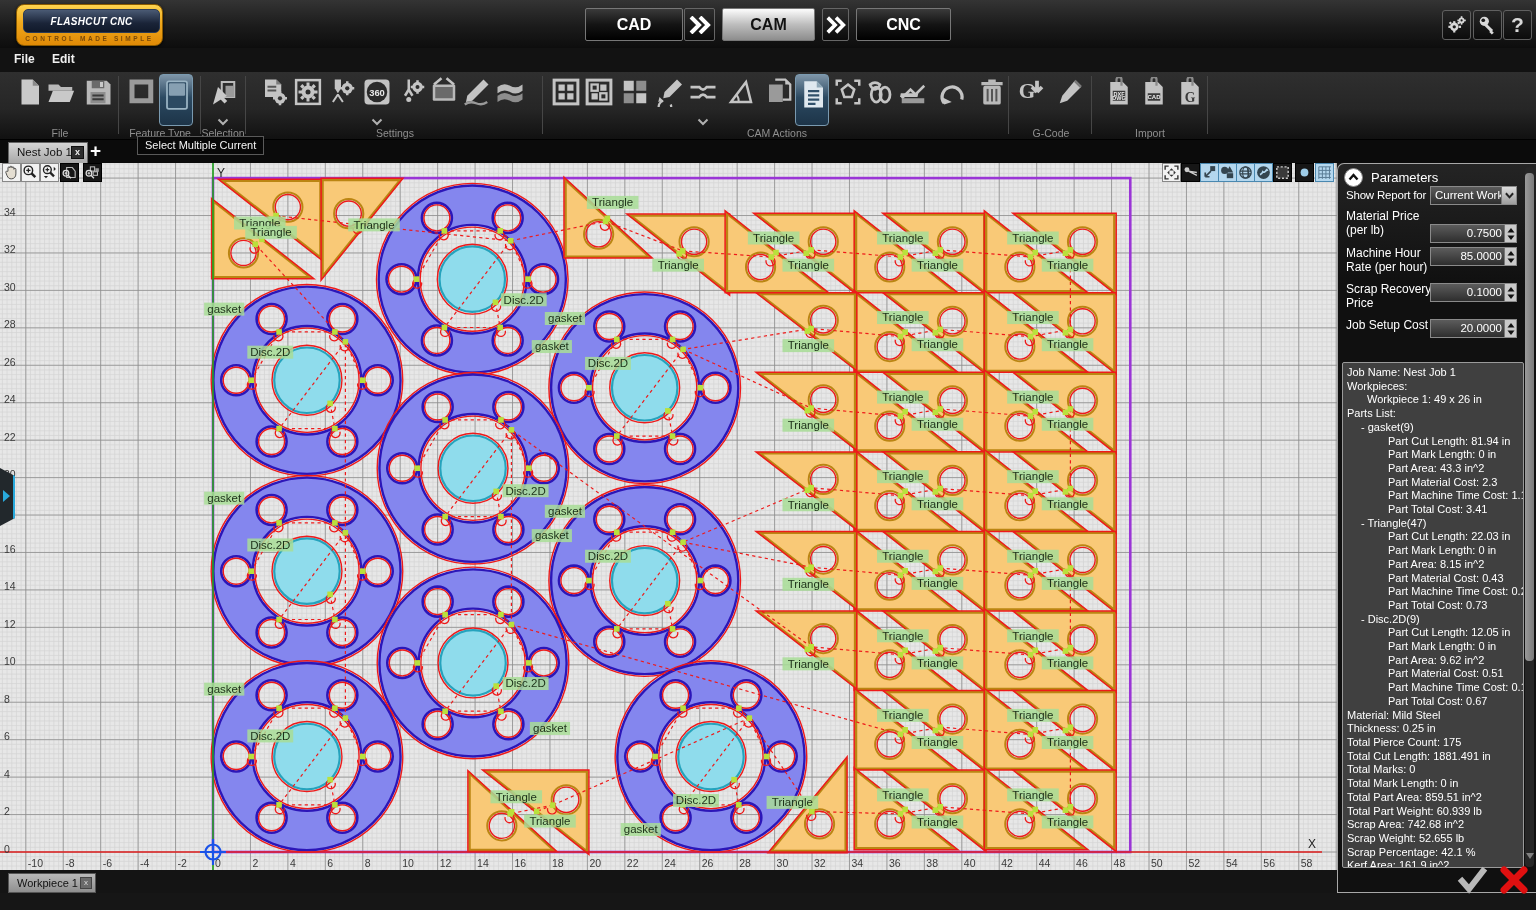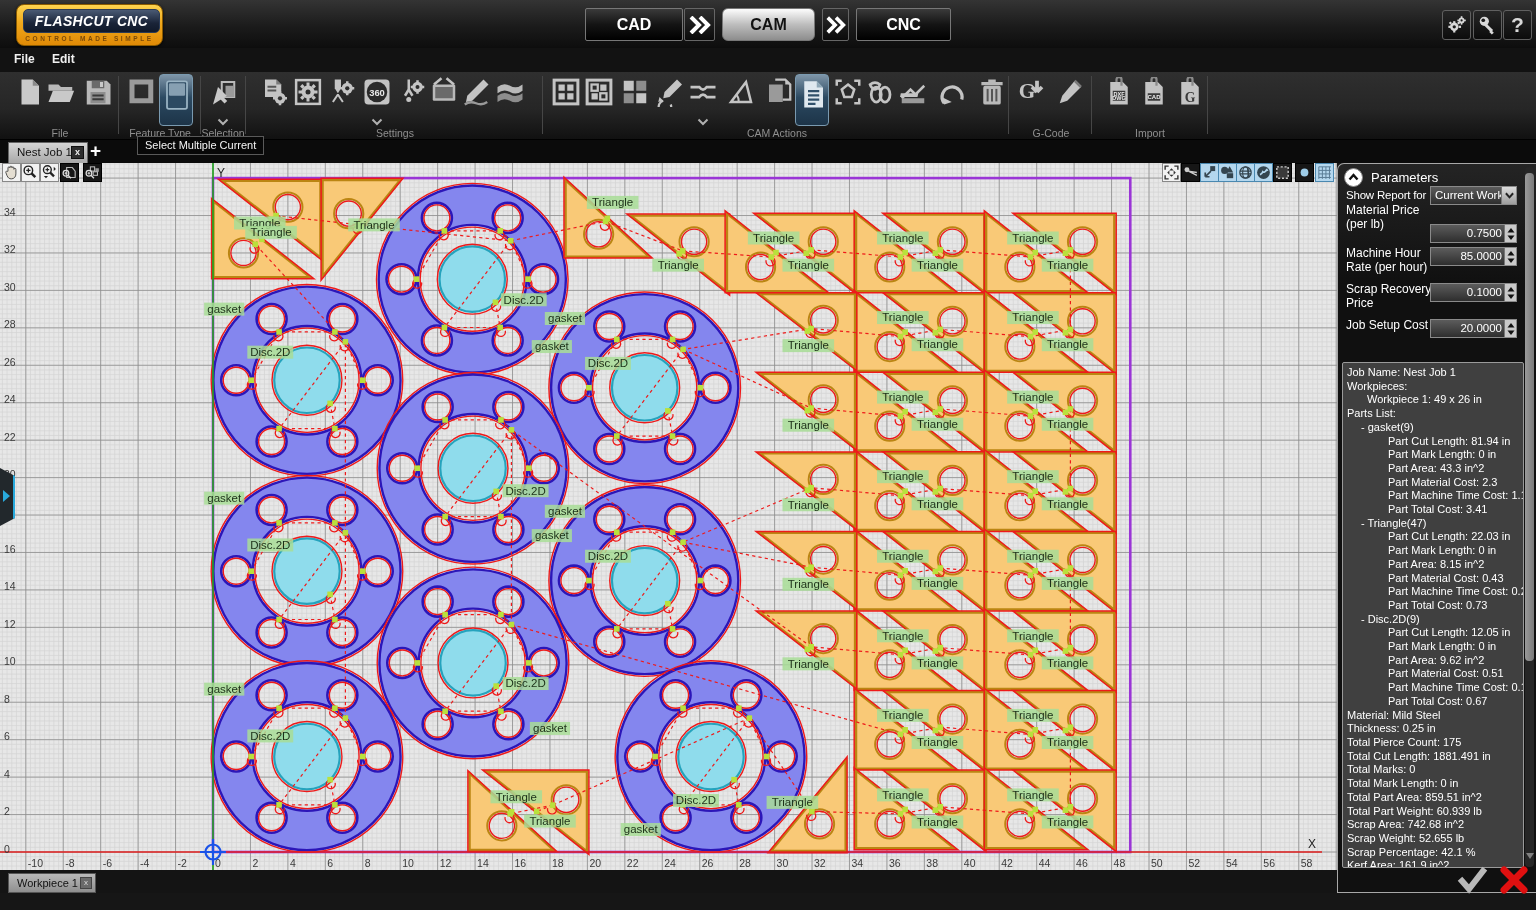--- a/index.html
+++ b/index.html
@@ -7,26 +7,26 @@
   #app { position:relative; width:1536px; height:910px; background:#161616; }
 
   
   #titlebar { position:absolute; left:0; top:0; width:1536px; height:48px;
     background:linear-gradient(#343434,#1b1b1b 55%,#0d0d0d); }
   #logo { position:absolute; left:16px; top:4px; width:147px; height:42px; border-radius:8px;
     background:linear-gradient(#fdd34f,#f0a81c 45%,#e08a06); border:1px solid #8a5a00;
     box-shadow:0 1px 3px rgba(0,0,0,.8); }
   #logo .l1 { margin:4px 2px 0 6px; height:24px; border-radius:5px;
     background:linear-gradient(#4a5a74,#1a2438 60%,#10192a); border:1px solid #2a3a55;
-    color:#fff; font-style:italic; font-weight:bold; font-size:14px; text-align:center; line-height:23px; letter-spacing:.3px; }
+    color:#fff; font-style:italic; font-weight:bold; font-size:10px; text-align:center; line-height:23px; letter-spacing:.3px; }
   #logo .l2 { text-align:center; font-size:6.5px; font-weight:bold; letter-spacing:2.6px; color:#7c4a08; margin-top:2px; }
   .wfbtn { position:absolute; top:8px; height:33px; border:1px solid #777; border-radius:2px;
     background:linear-gradient(#3a3a3a,#141414 50%,#000); color:#fff; font-weight:bold; font-size:16px;
     text-align:center; line-height:31px; }
-  .wfbtn.active { background:linear-gradient(#fdfdfd,#bdbdbd 50%,#8d8d8d); color:#111;border-radius:6px; }
+  .wfbtn.active { background:linear-gradient(#fdfdfd,#bdbdbd 50%,#8d8d8d); color:#111; }
   .wfchev { position:absolute; top:8px; height:33px; border:1px solid #666; border-radius:2px;
     background:linear-gradient(#2e2e2e,#0a0a0a); color:#fff; text-align:center; }
   .wfchev svg { margin-top:7px; }
   .sysbtn { position:absolute; top:10px; width:29px; height:30px; border:1px solid #606060; border-radius:3px;
     background:linear-gradient(#262626,#0c0c0c); color:#d8d8d8; text-align:center; }
   .sysbtn svg { margin-top:3px; }
 
   
   #menubar { position:absolute; left:0; top:48px; width:1536px; height:24px; background:#121212; }
   .menuitem { position:absolute; top:4px; color:#f0f0f0; font-size:12px; font-weight:bold; }
@@ -1253,21 +1253,21 @@
     <div class="plabel" style="top:25px;width:auto;white-space:nowrap;font-size:11.5px;letter-spacing:-0.2px;">Show Report for</div>
     <div id="dropdown">
       <div class="val">Current Workpiece</div>
       <div class="btn">
         <svg width="9" height="9" viewBox="0 0 10 10">
             <path d="M1 2.5 L5 7 L9 2.5" stroke="#222" stroke-width="2.2" fill="none"></path>
           </svg>
       </div>
     </div>
     <div id="pfields">
-        <div class="plabel" style="top:40px">Material Price (per lb)</div>
+        <div class="plabel" style="top:46px">Material Price (per lb)</div>
         <div class="pspin" style="top:60px">
           <div class="val">0.7500</div>
           <div class="arrows">
             <svg width="8" height="6" viewBox="0 0 8 6">
               <path d="M0.5 5.5 L4 1 L7.5 5.5 Z" fill="#111"></path>
             </svg>
             <svg width="8" height="6" viewBox="0 0 8 6">
               <path d="M0.5 0.5 L4 5 L7.5 0.5 Z" fill="#111"></path>
             </svg>
           </div>

